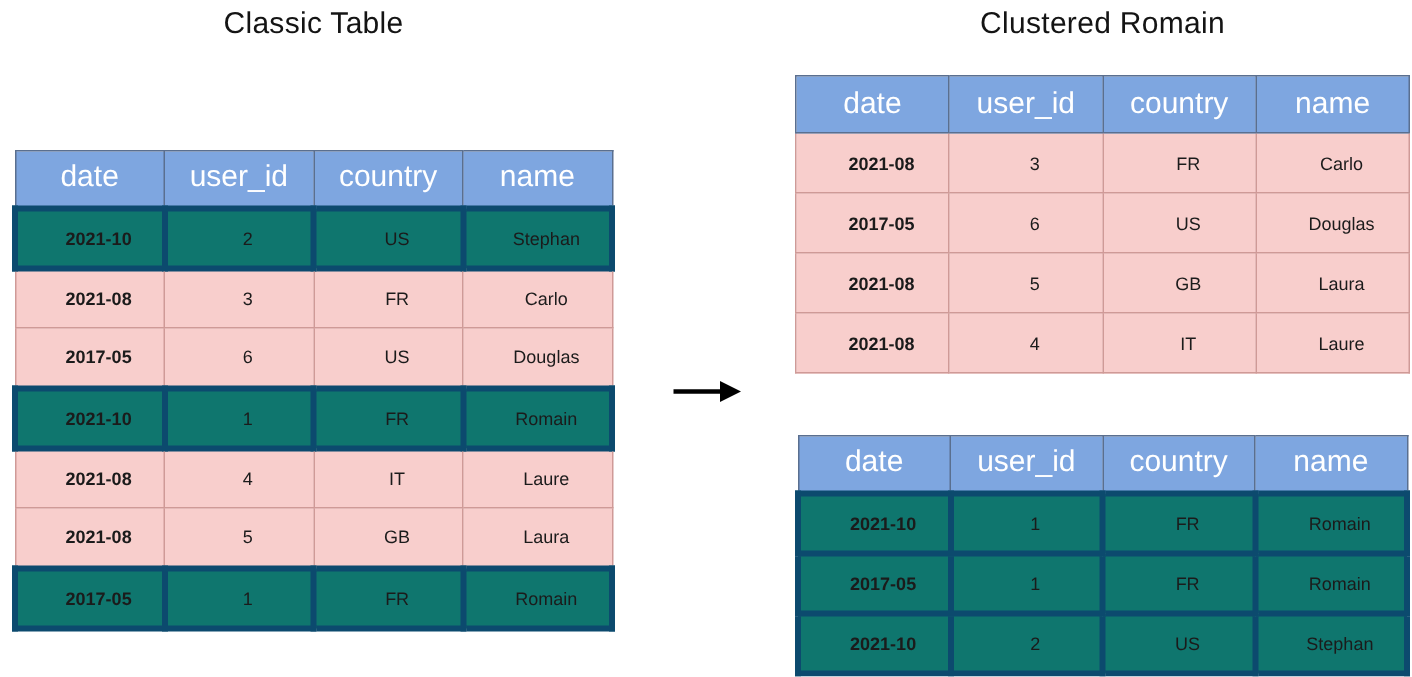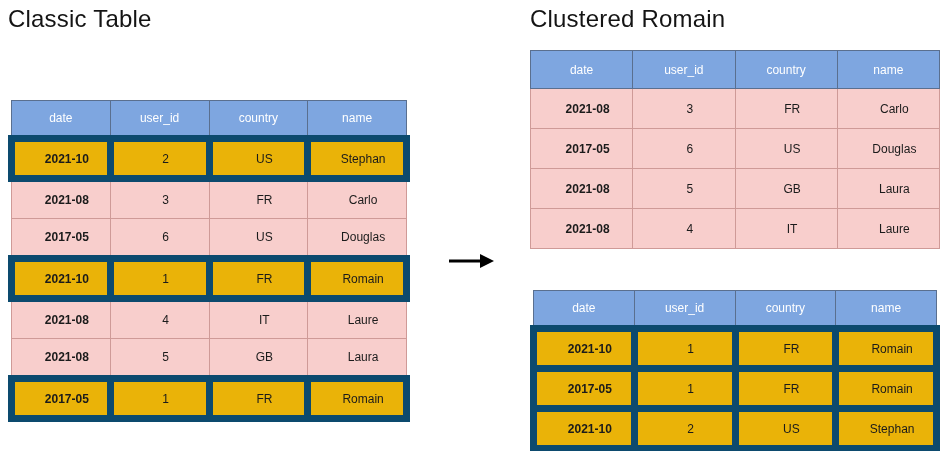--- a/index.html
+++ b/index.html
@@ -2,45 +2,45 @@
 <html><head>
 <meta charset="utf-8">
 <style>
   * { margin:0; padding:0; box-sizing:border-box; }
   body { background:#ffffff; }
   .canvas {
     position:relative; width:941px; height:451px; background:#ffffff;
     font-family:"Liberation Sans", sans-serif; overflow:hidden;
   }
   .diagram-title {
-    position:absolute; font-size:24px; color:#141414;
+    position:absolute; text-align:center; font-size:20px; color:#141414;
     letter-spacing:0.2px;
   }
   .title-left  { left:8px;  width:402px; top:5px; }
   .title-right { left:530px; width:410px; top:5px; }
 
   table.data-table {
     position:absolute; border-collapse:collapse; table-layout:fixed;
     width:402px;
   }
   table.classic   { left:8px;   top:100px; }
   table.cluster-a { left:530px; top:50px;  width:410px; }
   table.cluster-b { left:530px; top:290px; width:410px; }
 
   th {
-    background:#7ea6e0; color:#ffffff; font-weight:400; font-size:12px;
+    background:#7ea6e0; color:#ffffff; font-weight:400; font-size:20px;
     height:38px; border:1px solid #5a6f8f; text-align:center;
   }
   td {
     height:40px; text-align:center; font-size:12px; color:#1b1b1b;
     vertical-align:middle;
     padding-left:12px;
   }
   td:first-child { font-weight:700; }
-  tr.green td { background:#eab308; border:7px solid #0c4a6e; }
+  tr.green td { background:#0f766e; border:4px solid #0c4a6e; }
   tr.pink  td { background:#f8cecc; border:1px solid #cf9a97; }
 
   .arrow-wrap { position:absolute; left:448px; top:252px; width:48px; height:18px; }
 </style>
 </head>
 <body>
 
 <div class="canvas">
 
   <div class="diagram-title title-left">Classic Table</div>

